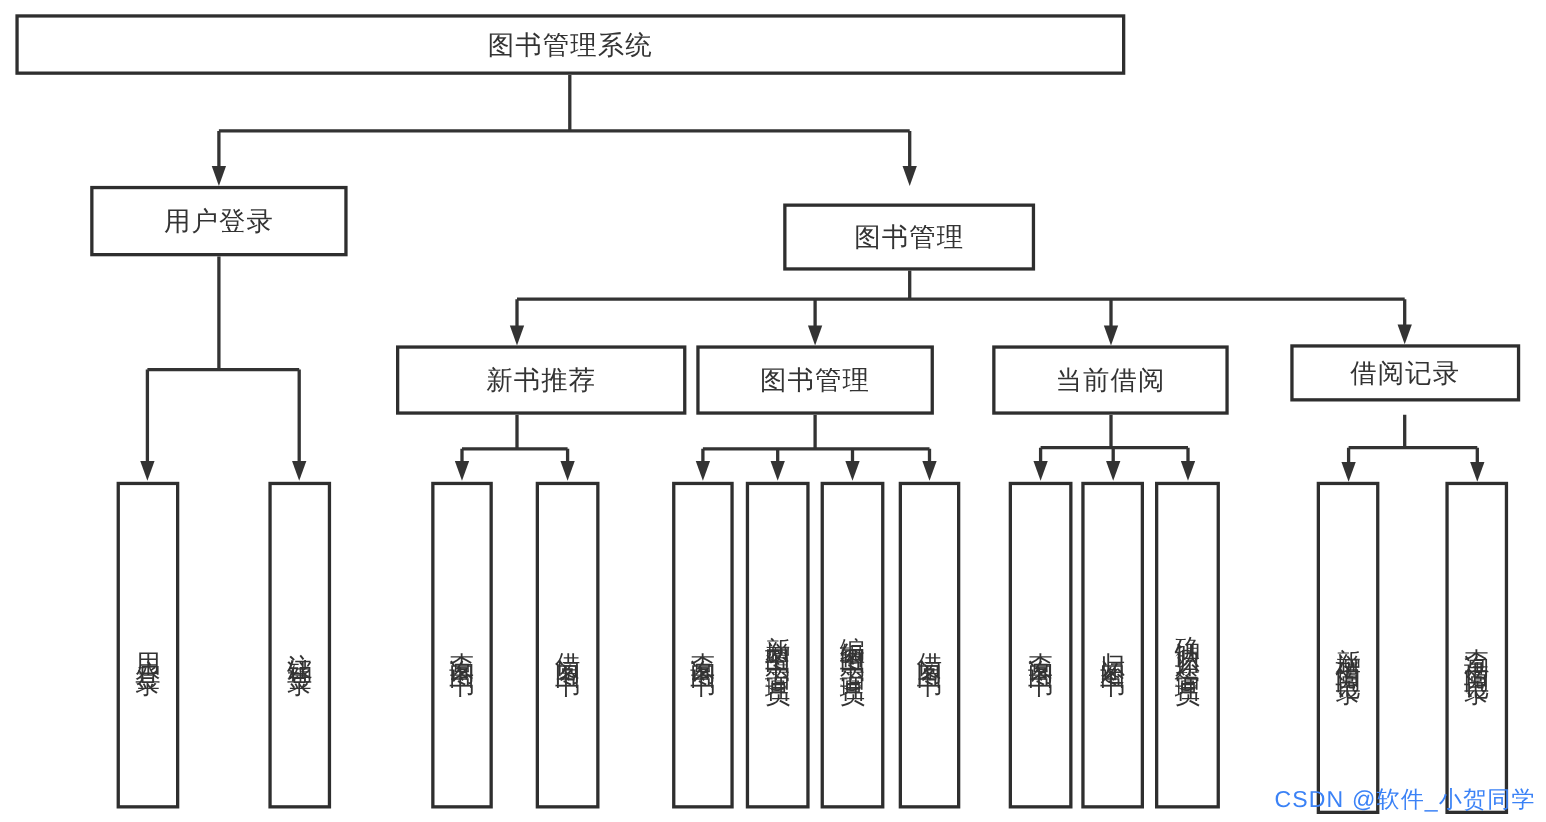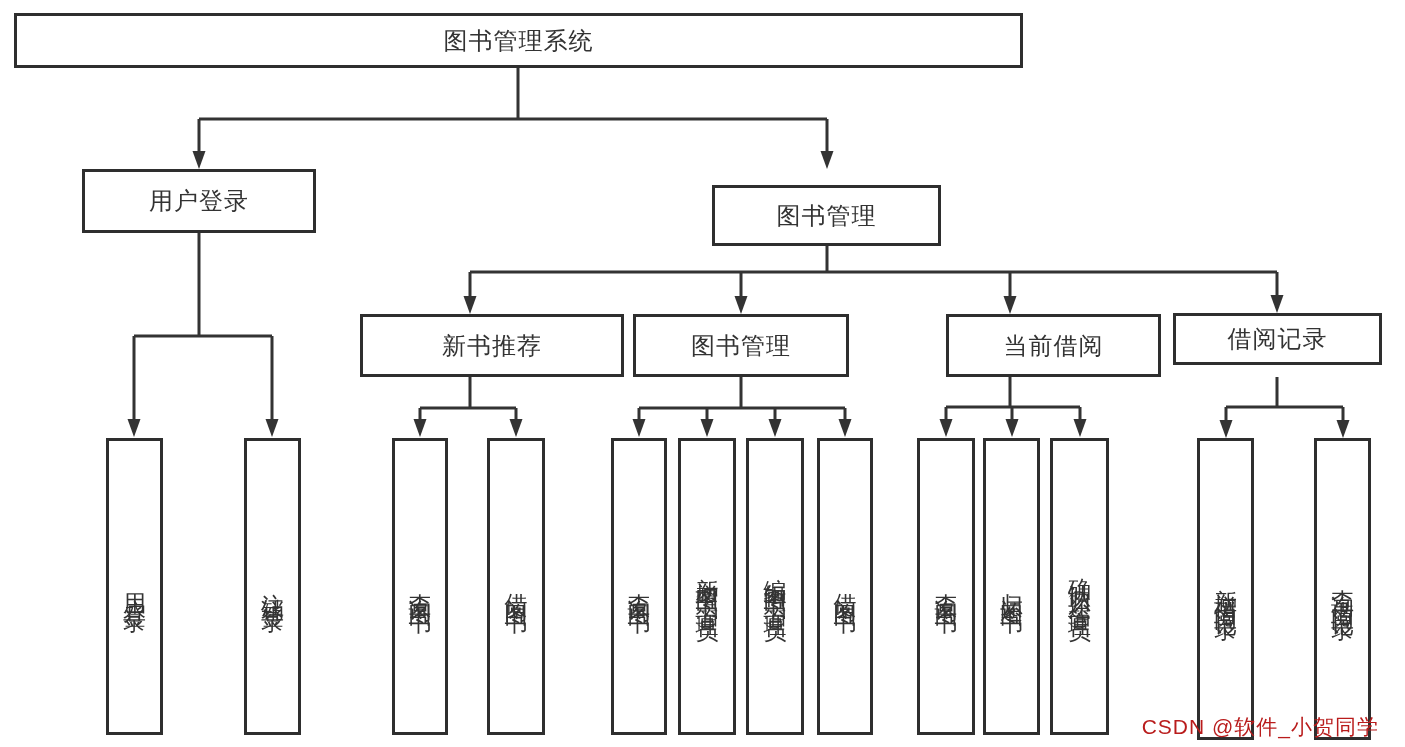--- a/index.html
+++ b/index.html
@@ -25,24 +25,24 @@
   .v-box .v-text{
     writing-mode:vertical-rl;
     text-orientation:mixed;
     font-size:23px;
     letter-spacing:6px;
     line-height:1;
     color:#333333;
   }
   .watermark{
     position:absolute;
-    right:26px;
+    right:9px;
     bottom:6px;
     font-size:21px;
-    color:#b91c1c;
+    color:#3b82f6;
     letter-spacing:1px;
     white-space:nowrap;
     z-index:5;
   }
 </style>
 </head>
 <body>
 
 <div class="canvas">
 
@@ -96,21 +96,21 @@
   <div class="node h-box" style="left:712px;top:185px;width:229px;height:61px">
     <span>图书管理</span>
   </div>
 
   <div class="node h-box" style="left:360px;top:314px;width:264px;height:63px">
     <span>新书推荐</span>
   </div>
   <div class="node h-box" style="left:633px;top:314px;width:216px;height:63px">
     <span>图书管理</span>
   </div>
-  <div class="node h-box" style="left:946px;top:314px;width:215px;height:63px">
+  <div class="node h-box" style="left:902px;top:314px;width:215px;height:63px">
     <span>当前借阅</span>
   </div>
   <div class="node h-box" style="left:1173px;top:313px;width:209px;height:52px">
     <span>借阅记录</span>
   </div>
 
   <div class="node v-box" style="left:106px;top:438px;width:57px;height:297px">
     <span class="v-text">用户登录</span>
   </div>
   <div class="node v-box" style="left:244px;top:438px;width:57px;height:297px">

